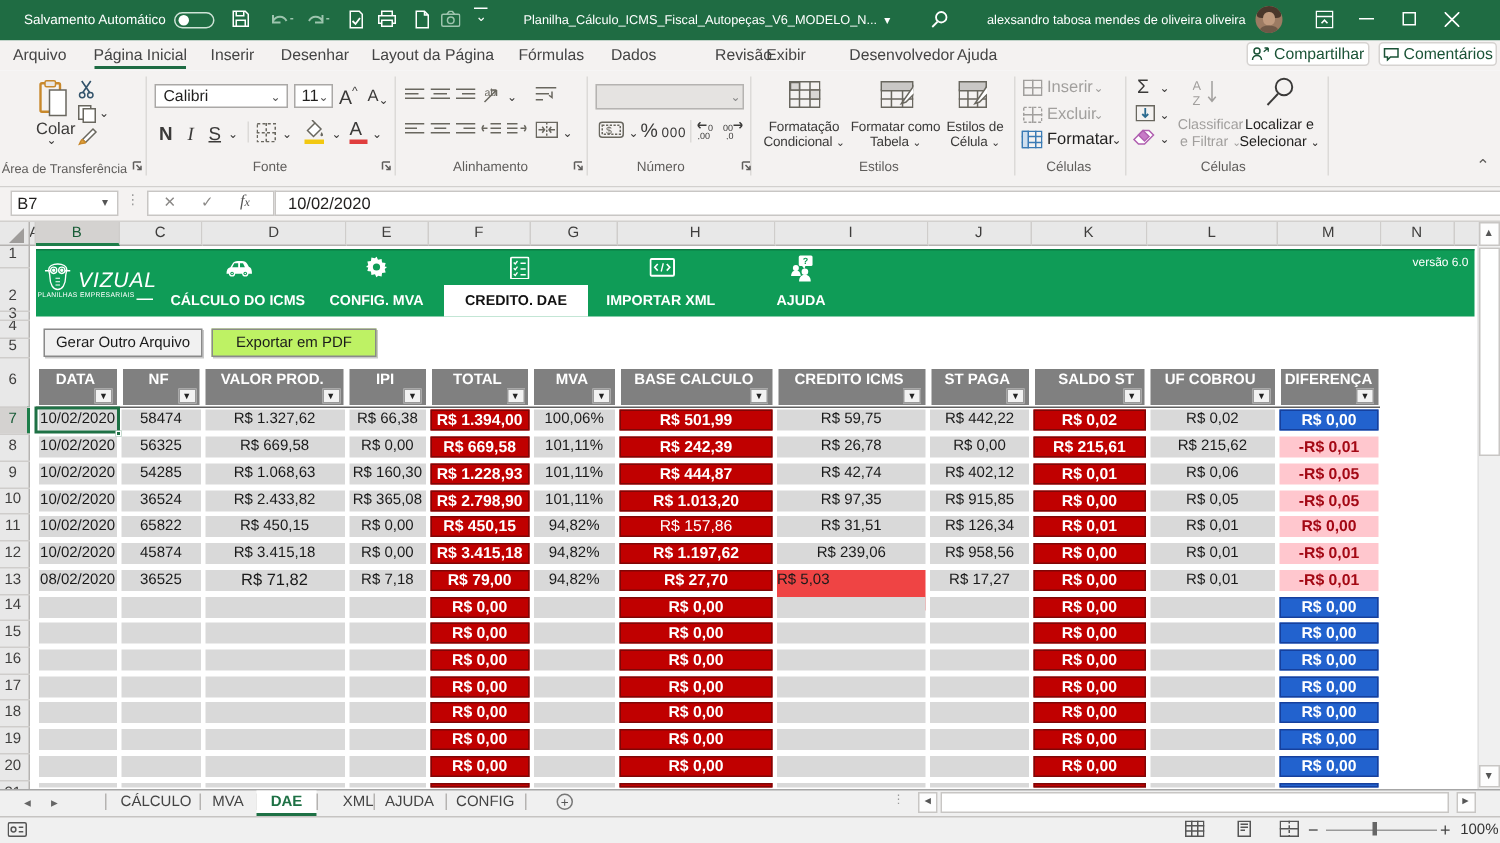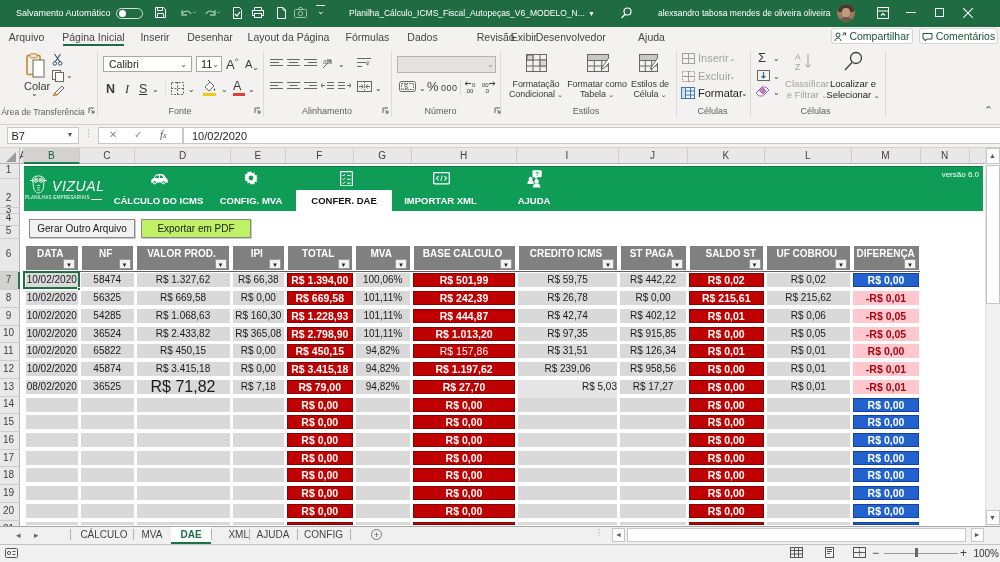--- a/index.html
+++ b/index.html
@@ -81,21 +81,21 @@
 <div class="ab" style="left:0;top:26.5px;width:1000px;height:20.5px;background:#f4f2f1"></div>
 <div class="ab" style="left:-5.2px;top:26.5px;width:63.4px;height:20px;line-height:20px;text-align:center;font-size:10.5px;color:#444">Arquivo</div>
 <div class="ab" style="left:40.1px;top:26.5px;width:106.8px;height:20px;line-height:20px;text-align:center;font-size:10.5px;color:#444">Página Inicial</div>
 <div class="ab" style="left:123.3px;top:26.5px;width:63.4px;height:20px;line-height:20px;text-align:center;font-size:10.5px;color:#444">Inserir</div>
 <div class="ab" style="left:175.2px;top:26.5px;width:69.6px;height:20px;line-height:20px;text-align:center;font-size:10.5px;color:#444">Desenhar</div>
 <div class="ab" style="left:228.9px;top:26.5px;width:119.2px;height:20px;line-height:20px;text-align:center;font-size:10.5px;color:#444">Layout da Página</div>
 <div class="ab" style="left:332.7px;top:26.5px;width:69.6px;height:20px;line-height:20px;text-align:center;font-size:10.5px;color:#444">Fórmulas</div>
 <div class="ab" style="left:397.0px;top:26.5px;width:51.0px;height:20px;line-height:20px;text-align:center;font-size:10.5px;color:#444">Dados</div>
 <div class="ab" style="left:464px;top:26.5px;width:63.4px;height:20px;line-height:20px;text-align:center;font-size:10.5px;color:#444">Revisão</div>
 <div class="ab" style="left:495.4px;top:26.5px;width:57.2px;height:20px;line-height:20px;text-align:center;font-size:10.5px;color:#444">Exibir</div>
-<div class="ab" style="left:535.7px;top:26.5px;width:100.60000000000001px;height:20px;line-height:20px;text-align:left;font-size:10.5px;color:#444">Desenvolvedor</div>
+<div class="ab" style="left:535.7px;top:26.5px;width:100.60000000000001px;height:20px;line-height:20px;text-align:right;font-size:10.5px;color:#444">Desenvolvedor</div>
 <div class="ab" style="left:626.0px;top:26.5px;width:51.0px;height:20px;line-height:20px;text-align:center;font-size:10.5px;color:#444">Ajuda</div>
 <div class="ab" style="left:63px;top:43.5px;width:61px;height:2.5px;background:#1e6b43"></div>
 <div class="ab" style="left:831px;top:27.5px;width:82px;height:16.5px;background:#fff;border:1px solid #d6d3d1;border-radius:3px;color:#1a5336;font-size:10.5px;line-height:15px;text-align:center"><svg style="display:inline;vertical-align:-2px" width="12" height="11" viewBox="0 0 12 11">
       <g fill="none" stroke="#1a5336">
         <circle cx="4" cy="4" r="2"></circle>
         <path d="M1 10c0-2 1.5-3 3-3s3 1 3 3"></path>
         <path d="M8.5 4.5l3-2.5m0 0l-2.5 0m2.5 0l0 2.5" stroke-width="0.9"></path>
       </g>
     </svg> Compartilhar</div>
 <div class="ab" style="left:919px;top:27.5px;width:79px;height:16.5px;background:#fff;border:1px solid #d6d3d1;border-radius:3px;color:#1a5336;font-size:10.5px;line-height:15px;text-align:center"><svg style="display:inline;vertical-align:-2px" width="11" height="10" viewBox="0 0 11 10">
@@ -488,21 +488,21 @@
   </svg>
 <div class="ab" style="left:216px;top:195px;width:70px;text-align:center;color:#fff;font-weight:bold;font-size:9.5px">CONFIG. MVA</div>
 <svg class="ab" style="left:339.5px;top:170.5px" width="13" height="15.5" viewBox="0 0 13 15.5">
     <g fill="none" stroke="#fff">
       <rect x="0.6" y="0.6" width="11.8" height="14.3" rx="0.8" stroke-width="1.2"></rect>
       <path d="M2.5 4l1 1 1.5-2M2.5 7.8l1 1 1.5-2M2.5 11.6l1 1 1.5-2" stroke-width="0.9"></path>
       <path d="M7 4.5h3.5M7 8.3h3.5M7 12.1h3.5" stroke-width="1"></path>
     </g>
   </svg>
 <div class="ab" style="left:296px;top:190px;width:96px;height:21px;background:#fff"></div>
-<div class="ab" style="left:296px;top:195px;width:96px;text-align:center;color:#111;font-weight:bold;font-size:9.5px">CONFER. DAE</div>
+<div class="ab" style="left:296px;top:195px;width:96px;text-align:center;color:#111;font-weight:bold;font-size:9.5px">CREDITO. DAE</div>
 <svg class="ab" style="left:432.5px;top:172px" width="17" height="12.5" viewBox="0 0 17 12.5">
     <g fill="none" stroke="#fff">
       <rect x="0.65" y="0.65" width="15.7" height="11.2" rx="0.8" stroke-width="1.3"></rect>
       <path d="M5.5 4L3.5 6.2 5.5 8.4M11.5 4l2 2.2-2 2.2" stroke-width="1.1"></path>
       <path d="M9.2 3.5L7.8 9" stroke-width="0.9"></path>
     </g>
   </svg>
 <div class="ab" style="left:398px;top:195px;width:85px;text-align:center;color:#fff;font-weight:bold;font-size:9.5px">IMPORTAR XML</div>
 <svg class="ab" style="left:527px;top:170px" width="15" height="18" viewBox="0 0 15 18">
     <g fill="#fff">
@@ -623,26 +623,26 @@
 <div class="ab" style="left:287.0px;top:362.0px;width:65.5px;height:14.0px;background:#c00000;border:1px solid #7f0606;font-size:10.5px;color:#fff;font-weight:bold;text-align:center;line-height:12px;white-space:nowrap">R$ 3.415,18</div>
 <div class="ab" style="left:355.5px;top:362.0px;width:54.5px;height:14.0px;background:#d9d9d9;font-size:10px;color:#1a1a1a;text-align:center;line-height:14px;white-space:nowrap">94,82%</div>
 <div class="ab" style="left:413.0px;top:362.0px;width:102.0px;height:14.0px;background:#c00000;border:1px solid #7f0606;font-size:10.5px;color:#fff;font-weight:bold;text-align:center;line-height:12px;white-space:nowrap">R$ 1.197,62</div>
 <div class="ab" style="left:518.0px;top:362.0px;width:99.0px;height:14.0px;background:#d9d9d9;font-size:10px;color:#1a1a1a;text-align:center;line-height:14px;white-space:nowrap">R$ 239,06</div>
 <div class="ab" style="left:620.0px;top:362.0px;width:66.0px;height:14.0px;background:#d9d9d9;font-size:10px;color:#1a1a1a;text-align:center;line-height:14px;white-space:nowrap">R$ 958,56</div>
 <div class="ab" style="left:689.0px;top:362.0px;width:74.5px;height:14.0px;background:#c00000;border:1px solid #7f0606;font-size:10.5px;color:#fff;font-weight:bold;text-align:center;line-height:12px;white-space:nowrap">R$ 0,00</div>
 <div class="ab" style="left:766.5px;top:362.0px;width:83.5px;height:14.0px;background:#d9d9d9;font-size:10px;color:#1a1a1a;text-align:center;line-height:14px;white-space:nowrap">R$ 0,01</div>
 <div class="ab" style="left:853.0px;top:362.0px;width:66.0px;height:14.0px;background:#ffc7ce;font-size:10.5px;color:#a30814;font-weight:bold;text-align:center;line-height:14px;white-space:nowrap">-R$ 0,01</div>
 <div class="ab" style="left:25.5px;top:379.7px;width:52.5px;height:14.0px;background:#d9d9d9;font-size:10px;color:#1a1a1a;text-align:center;line-height:14px;white-space:nowrap">08/02/2020</div>
 <div class="ab" style="left:81.0px;top:379.7px;width:52.5px;height:14.0px;background:#d9d9d9;font-size:10px;color:#1a1a1a;text-align:center;line-height:14px;white-space:nowrap">36525</div>
-<div class="ab" style="left:136.5px;top:379.7px;width:93.0px;height:14.0px;background:#d9d9d9;font-size:16px;color:#1a1a1a;text-align:center;line-height:14px;white-space:nowrap">R$ 71,82</div>
+<div class="ab" style="left:136.5px;top:379.7px;width:93.0px;height:14.0px;background:#d9d9d9;font-size:11px;color:#1a1a1a;text-align:center;line-height:14px;white-space:nowrap">R$ 71,82</div>
 <div class="ab" style="left:232.5px;top:379.7px;width:51.5px;height:14.0px;background:#d9d9d9;font-size:10px;color:#1a1a1a;text-align:center;line-height:14px;white-space:nowrap">R$ 7,18</div>
 <div class="ab" style="left:287.0px;top:379.7px;width:65.5px;height:14.0px;background:#c00000;border:1px solid #7f0606;font-size:10.5px;color:#fff;font-weight:bold;text-align:center;line-height:12px;white-space:nowrap">R$ 79,00</div>
 <div class="ab" style="left:355.5px;top:379.7px;width:54.5px;height:14.0px;background:#d9d9d9;font-size:10px;color:#1a1a1a;text-align:center;line-height:14px;white-space:nowrap">94,82%</div>
 <div class="ab" style="left:413.0px;top:379.7px;width:102.0px;height:14.0px;background:#c00000;border:1px solid #7f0606;font-size:10.5px;color:#fff;font-weight:bold;text-align:center;line-height:12px;white-space:nowrap">R$ 27,70</div>
-<div class="ab" style="left:518.0px;top:379.7px;width:99.0px;height:27px;background:#e5e5e5;font-size:10px;color:#1a1a1a;text-align:right;line-height:14px;white-space:nowrap">R$ 5,03</div>
+<div class="ab" style="left:518.0px;top:379.7px;width:99.0px;height:27px;background:#ef4444;font-size:10px;color:#1a1a1a;text-align:left;line-height:14px;white-space:nowrap">R$ 5,03</div>
 <div class="ab" style="left:620.0px;top:379.7px;width:66.0px;height:14.0px;background:#d9d9d9;font-size:10px;color:#1a1a1a;text-align:center;line-height:14px;white-space:nowrap">R$ 17,27</div>
 <div class="ab" style="left:689.0px;top:379.7px;width:74.5px;height:14.0px;background:#c00000;border:1px solid #7f0606;font-size:10.5px;color:#fff;font-weight:bold;text-align:center;line-height:12px;white-space:nowrap">R$ 0,00</div>
 <div class="ab" style="left:766.5px;top:379.7px;width:83.5px;height:14.0px;background:#d9d9d9;font-size:10px;color:#1a1a1a;text-align:center;line-height:14px;white-space:nowrap">R$ 0,01</div>
 <div class="ab" style="left:853.0px;top:379.7px;width:66.0px;height:14.0px;background:#ffc7ce;font-size:10.5px;color:#a30814;font-weight:bold;text-align:center;line-height:14px;white-space:nowrap">-R$ 0,01</div>
 <div class="ab" style="left:25.5px;top:397.5px;width:52.5px;height:14.0px;background:#d9d9d9;font-size:10px;color:#1a1a1a;text-align:center;line-height:14px;white-space:nowrap"></div>
 <div class="ab" style="left:81.0px;top:397.5px;width:52.5px;height:14.0px;background:#d9d9d9;font-size:10px;color:#1a1a1a;text-align:center;line-height:14px;white-space:nowrap"></div>
 <div class="ab" style="left:136.5px;top:397.5px;width:93.0px;height:14.0px;background:#d9d9d9;font-size:10px;color:#1a1a1a;text-align:center;line-height:14px;white-space:nowrap"></div>
 <div class="ab" style="left:232.5px;top:397.5px;width:51.5px;height:14.0px;background:#d9d9d9;font-size:10px;color:#1a1a1a;text-align:center;line-height:14px;white-space:nowrap"></div>
 <div class="ab" style="left:287.0px;top:397.5px;width:65.5px;height:14.0px;background:#c00000;border:1px solid #7f0606;font-size:10.5px;color:#fff;font-weight:bold;text-align:center;line-height:12px;white-space:nowrap">R$ 0,00</div>
 <div class="ab" style="left:355.5px;top:397.5px;width:54.5px;height:14.0px;background:#d9d9d9;font-size:10px;color:#1a1a1a;text-align:center;line-height:14px;white-space:nowrap"></div>

